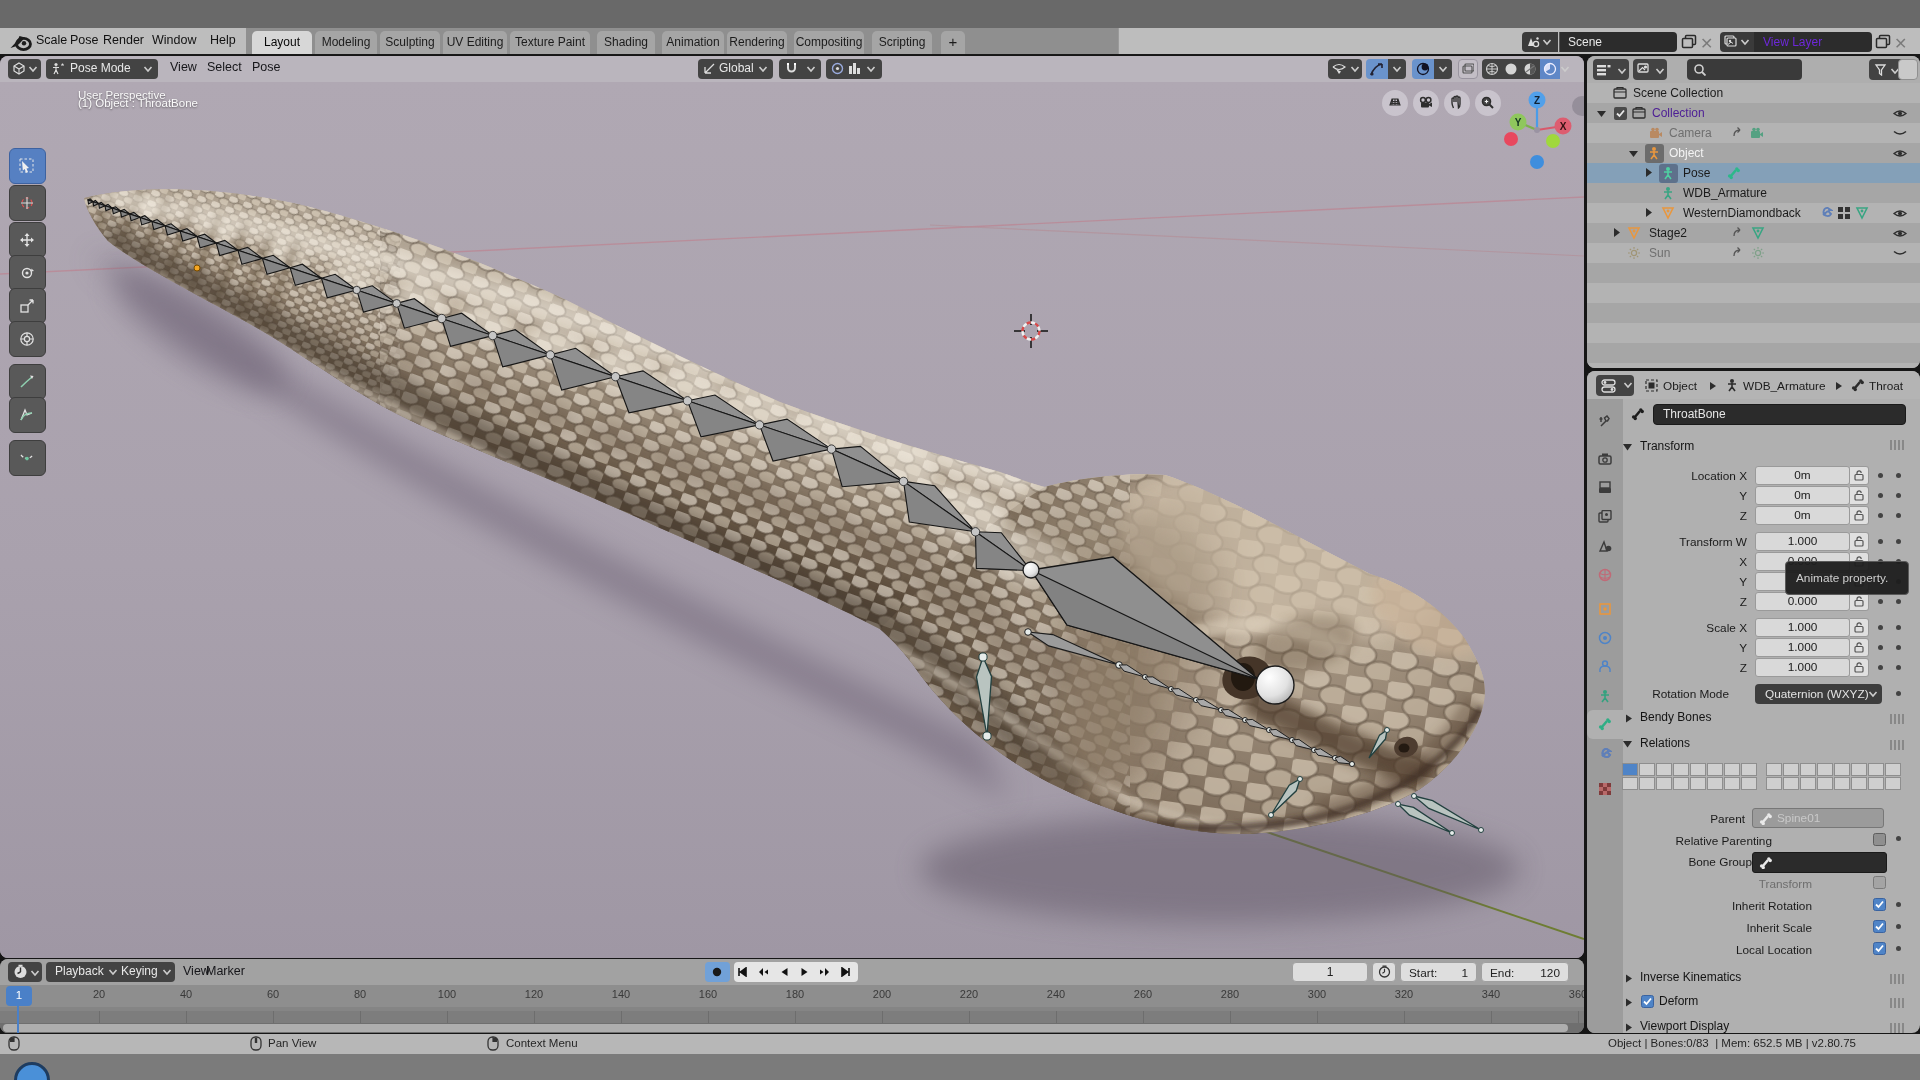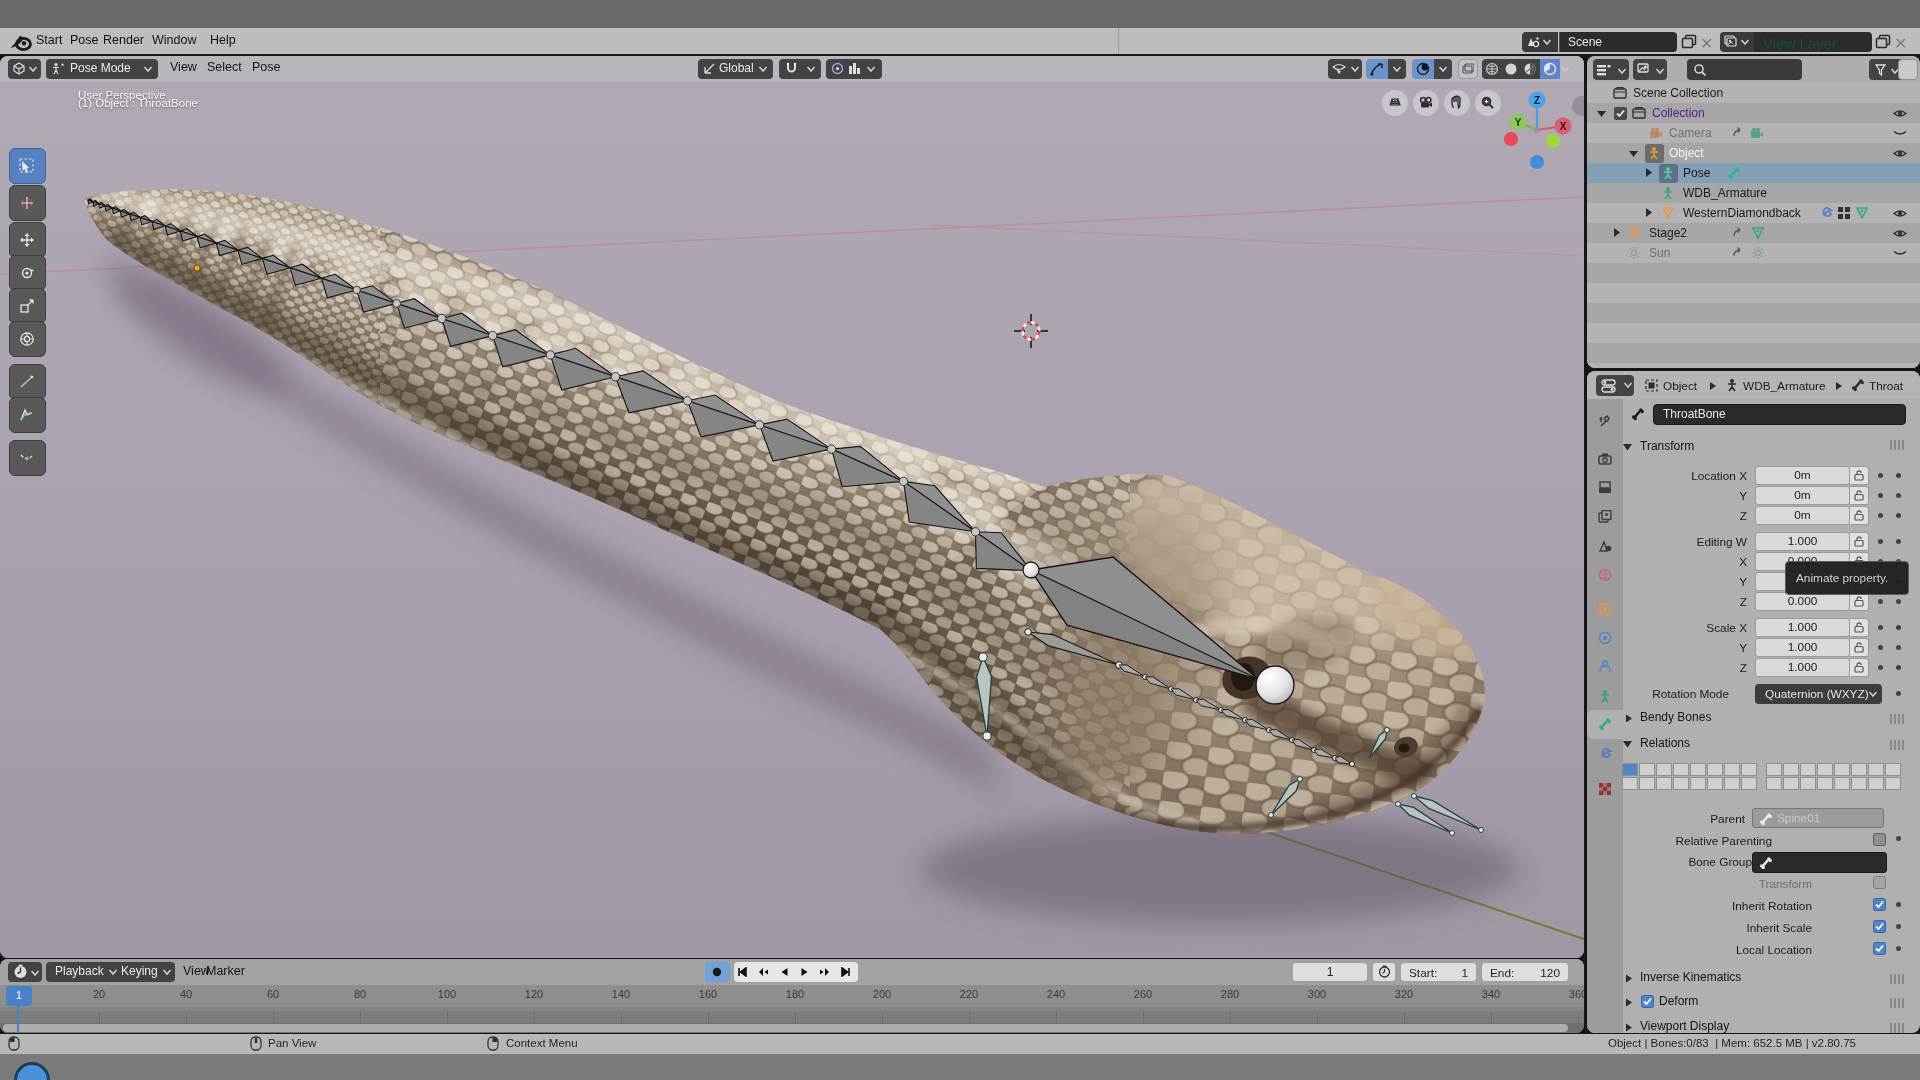--- a/index.html
+++ b/index.html
@@ -49,25 +49,38 @@
 </style></head>
 <body>
 <div id="win">
 <div id="topstrip" class="abs"></div>
 <div id="topbar" class="abs">
       <svg class="ico" style="left:10px;top:5px" width="22" height="18" viewBox="0 0 22 18">
         <ellipse cx="13.5" cy="11" rx="7" ry="5.6" fill="none" stroke="#1d1d1d" stroke-width="2.8"></ellipse>
 <circle cx="14" cy="10.2" r="2.2" fill="#1d1d1d"></circle>
 <path d="M0.5 15 Q7.5 13.5 10.5 9.5 L15 4.5 L9.5 3 Q8.5 7 0.5 15 Z" fill="#1d1d1d"></path>
       </svg>
-      <div class="menu" style="left:36px">Start</div>
+      <div class="menu" style="left:36px">Scale</div>
       <div class="menu" style="left:70px">Pose</div>
       <div class="menu" style="left:103px">Render</div>
       <div class="menu" style="left:152px">Window</div>
       <div class="menu" style="left:210px">Help</div>
+      <div id="tabstrip" class="abs">
+        <div class="tab act" style="left:6px;width:60px">Layout</div>
+<div class="tab" style="left:69px;width:62px">Modeling</div>
+<div class="tab" style="left:134px;width:60px">Sculpting</div>
+<div class="tab" style="left:197px;width:64px">UV Editing</div>
+<div class="tab" style="left:264px;width:80px">Texture Paint</div>
+<div class="tab" style="left:351px;width:58px">Shading</div>
+<div class="tab" style="left:416px;width:62px">Animation</div>
+<div class="tab" style="left:481px;width:60px">Rendering</div>
+<div class="tab" style="left:548px;width:70px">Compositing</div>
+<div class="tab" style="left:626px;width:60px">Scripting</div>
+<div class="tab" style="left:695px;width:24px;font-size:15px">+</div>
+      </div>
       <div id="scenebar" class="abs"></div>
       <div class="abs" style="left:1118px;top:0;width:802px;height:26px">
         <div class="dk" style="left:404px;top:4px;width:36px;height:20px;background:#3a3a3a;border-radius:4px 0 0 4px"></div>
         <svg class="ico" style="left:408px;top:7px" width="14" height="13" viewBox="0 0 14 13">
           <path d="M2 11 L5 3 L8 11 Z" fill="#ddd"></path>
           <circle cx="10" cy="9" r="2.6" fill="none" stroke="#ddd" stroke-width="1.3"></circle>
           <circle cx="11.5" cy="3.5" r="1.2" fill="#ddd"></circle>
         </svg>
         <svg class="ico" style="left:424px;top:10px" width="10" height="8" viewBox="0 0 10 8">
           <path d="M1.5 2 L5 6 L8.5 2" stroke="#ccc" stroke-width="1.6" fill="none"></path>
@@ -83,21 +96,21 @@
         <svg class="ico" style="left:605px;top:6px" width="15" height="14" viewBox="0 0 15 14">
           <rect x="2" y="2" width="9" height="8" rx="1" fill="none" stroke="#ddd" stroke-width="1.2"></rect>
           <rect x="4" y="4" width="9" height="8" rx="1" fill="#3a3a3a" stroke="#ddd" stroke-width="1.2"></rect>
           <circle cx="7" cy="7" r="1.2" fill="#ddd"></circle>
           <path d="M5 10.5 L8 8 L10 9.5" stroke="#ddd" stroke-width="1" fill="none"></path>
         </svg>
         <svg class="ico" style="left:622px;top:10px" width="10" height="8" viewBox="0 0 10 8">
           <path d="M1.5 2 L5 6 L8.5 2" stroke="#ccc" stroke-width="1.6" fill="none"></path>
         </svg>
         <div class="dk" style="left:636px;top:4px;width:118px;height:20px;background:#2c2c2c;border-radius:0 4px 4px 0"></div>
-        <div class="abs" style="left:645px;top:7px;font-size:15px;color:#14532d">View Layer</div>
+        <div class="abs" style="left:645px;top:7px;font-size:12px;color:#6d28d9">View Layer</div>
         <svg class="ico" style="left:757px;top:6px" width="16" height="15" viewBox="0 0 16 15">
           <rect x="4.5" y="1.5" width="10" height="9" rx="1" fill="none" stroke="#2a2a2a" stroke-width="1.5"></rect>
           <rect x="1.5" y="4.5" width="10" height="9" rx="1" fill="#bdbdbd" stroke="#2a2a2a" stroke-width="1.5"></rect>
         </svg>
         <div class="abs" style="left:776px;top:6px;width:14px;height:14px;opacity:0.35">✕</div>
       </div>
     </div>
 <div id="viewport" class="abs">
 <svg id="scene" class="abs" style="left:0;top:26px" width="1584" height="877" viewBox="0 81 1584 877">
 <defs>
@@ -895,21 +908,21 @@
       <div class="pdot" style="left:309px;top:122px"></div>
       <div class="plabel" style="left:30px;top:138px;width:130px">Z</div>
       <div class="pfield" style="left:168px;top:135px;width:95px;height:19px;line-height:17px">0m</div>
       <div class="plock" style="left:263px;top:135px;width:19px;height:19px"></div>
       <svg class="ico" style="left:267px;top:139px" width="10" height="11" viewBox="0 0 10 11">
         <rect x="1" y="4.5" width="8" height="5.5" rx="1" fill="none" stroke="#555" stroke-width="1.2"></rect>
         <path d="M3 4.5 V3 A2.1 2.1 0 0 1 7.2 3" fill="none" stroke="#555" stroke-width="1.2"></path>
       </svg>
       <div class="pdot" style="left:291px;top:142px"></div>
       <div class="pdot" style="left:309px;top:142px"></div>
-      <div class="plabel" style="left:30px;top:164px;width:130px">Editing W</div>
+      <div class="plabel" style="left:30px;top:164px;width:130px">Transform W</div>
       <div class="pfield" style="left:168px;top:161px;width:95px;height:19px;line-height:17px">1.000</div>
       <div class="plock" style="left:263px;top:161px;width:19px;height:19px"></div>
       <svg class="ico" style="left:267px;top:165px" width="10" height="11" viewBox="0 0 10 11">
         <rect x="1" y="4.5" width="8" height="5.5" rx="1" fill="none" stroke="#555" stroke-width="1.2"></rect>
         <path d="M3 4.5 V3 A2.1 2.1 0 0 1 7.2 3" fill="none" stroke="#555" stroke-width="1.2"></path>
       </svg>
       <div class="pdot" style="left:291px;top:168px"></div>
       <div class="pdot" style="left:309px;top:168px"></div>
       <div class="plabel" style="left:30px;top:184px;width:130px">X</div>
       <div class="pfield" style="left:168px;top:181px;width:95px;height:19px;line-height:17px">0.000</div>

